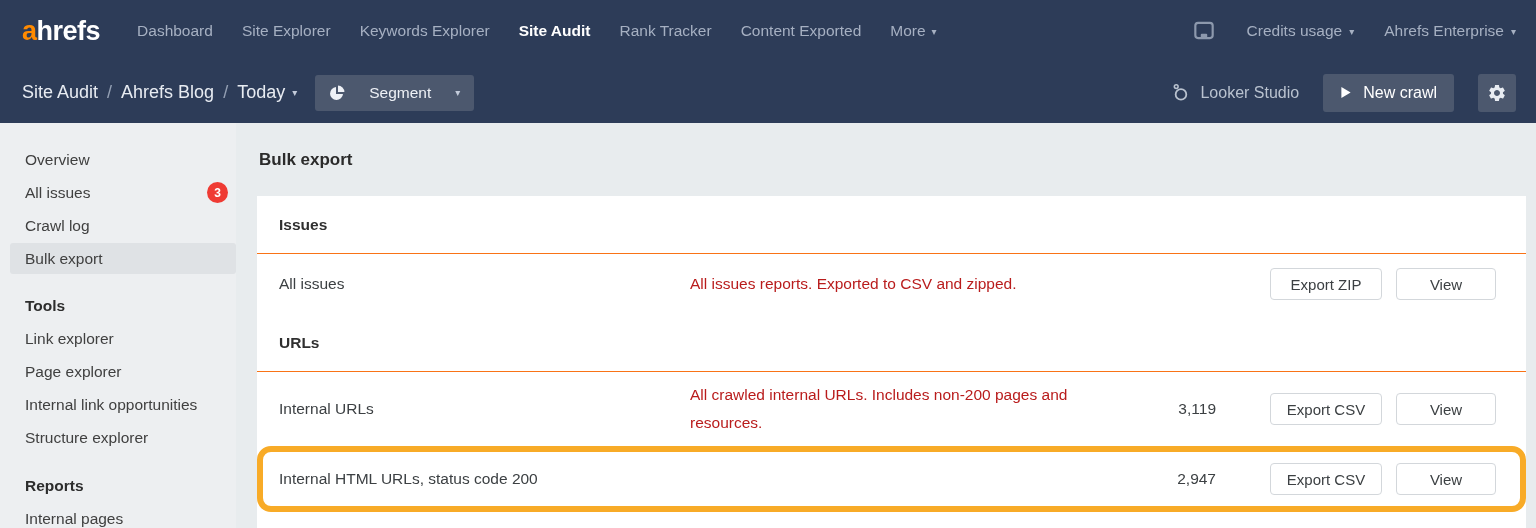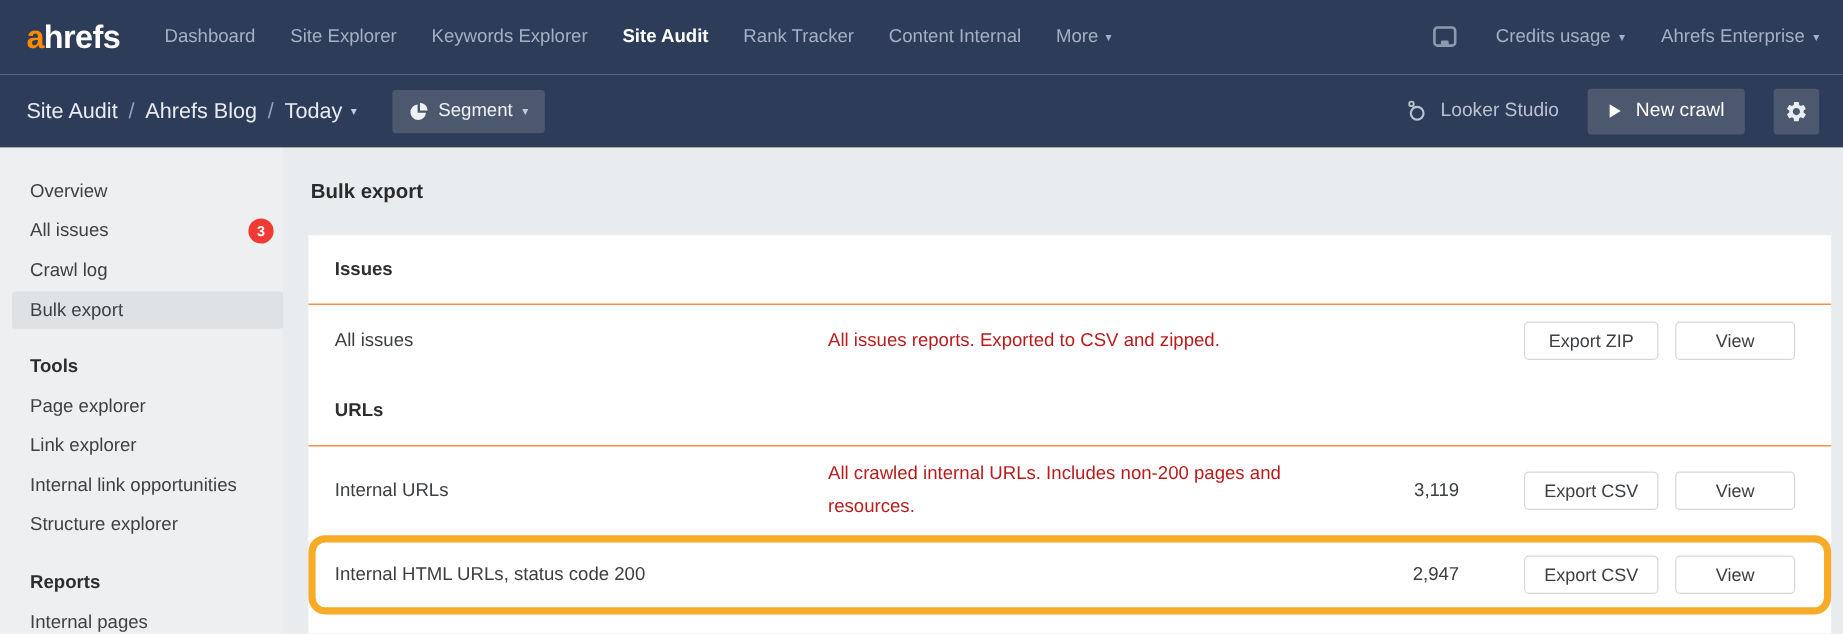--- a/index.html
+++ b/index.html
@@ -16,21 +16,21 @@
   .caret { font-size:10px; color:#a6b0c2; }
   .topbar-right { margin-left:auto; display:flex; align-items:center; gap:30px; }
   .top-right-item { color:#a6b0c2; font-size:15.5px; display:flex; align-items:center; gap:7px; cursor:pointer; white-space:nowrap; }
 
   
   .subbar { height:61px; background:#2d3c58; display:flex; align-items:center; padding:0 20px 0 22px; }
   .breadcrumb { display:flex; align-items:center; gap:9px; font-size:18px; color:#e8ecf2; }
   .breadcrumb .sep { color:#94a0b4; }
   .crumb { cursor:pointer; display:flex; align-items:center; gap:7px; }
   .crumb .caret { color:#c3cbda; }
-  .seg-btn { margin-left:30px; background:#4c586e; border-radius:3px; height:36px; display:flex; align-items:center; gap:8px; padding:0 14px; color:#eef1f6; font-size:15.5px; cursor:pointer; border:none; font-family:inherit; }
+  .seg-btn { margin-left:18px; background:#4c586e; border-radius:3px; height:36px; display:flex; align-items:center; gap:24px; padding:0 14px; color:#eef1f6; font-size:15.5px; cursor:pointer; border:none; font-family:inherit; }
   .subbar-right { margin-left:auto; display:flex; align-items:center; gap:24px; }
   .looker { display:flex; align-items:flex-end; gap:10px; color:#b9c2cf; font-size:16px; cursor:pointer; }
   .new-crawl { background:#4c586e; height:38px; border-radius:3px; display:flex; align-items:center; gap:11px; padding:0 17px; color:#ffffff; font-size:16px; cursor:pointer; border:none; font-family:inherit; }
   .gear-btn { background:#4c586e; width:38px; height:38px; border-radius:3px; display:flex; align-items:center; justify-content:center; cursor:pointer; border:none; }
 
   
   .content { display:flex; height:405px; }
 
   .sidebar { width:236px; flex-shrink:0; background:#edeff1; padding-top:20px; overflow:hidden; }
   .side-item { height:33px; display:flex; align-items:center; padding:0 8px 0 25px; font-size:15.5px; color:#404040; cursor:pointer; }
@@ -56,21 +56,21 @@
 <body>
 
 <div class="topbar">
   <div class="logo"><span class="logo-a">a</span><span>hrefs</span></div>
   <div class="nav">
     <span class="nav-item">Dashboard</span>
     <span class="nav-item">Site Explorer</span>
     <span class="nav-item">Keywords Explorer</span>
     <span class="nav-item active">Site Audit</span>
     <span class="nav-item">Rank Tracker</span>
-    <span class="nav-item">Content Internal</span>
+    <span class="nav-item">Content Exported</span>
     <span class="nav-item">
         <span>More</span>
         <span class="caret">▾</span>
       </span>
   </div>
   <div class="topbar-right">
     <span style="display:flex;">
       <svg width="26" height="26" viewBox="0 0 24 24">
           <rect x="4" y="4.5" width="16" height="14" rx="2.5" fill="none" stroke="#8d99ad" stroke-width="2"></rect>
           <rect x="9" y="14.6" width="6" height="3.4" rx="1" fill="#8d99ad"></rect>
@@ -147,24 +147,24 @@
       <span class="badge">3</span>
     </div>
     <div class="side-item">
         <span>Crawl log</span>
       </div>
     <div class="side-item selected">
         <span>Bulk export</span>
       </div>
     <div class="side-header">Tools</div>
     <div class="side-item">
+        <span>Link explorer</span>
+      </div>
+    <div class="side-item">
         <span>Page explorer</span>
-      </div>
-    <div class="side-item">
-        <span>Link explorer</span>
       </div>
     <div class="side-item">
         <span>Internal link opportunities</span>
       </div>
     <div class="side-item">
         <span>Structure explorer</span>
       </div>
     <div class="side-header">Reports</div>
     <div class="side-item">
         <span>Internal pages</span>

